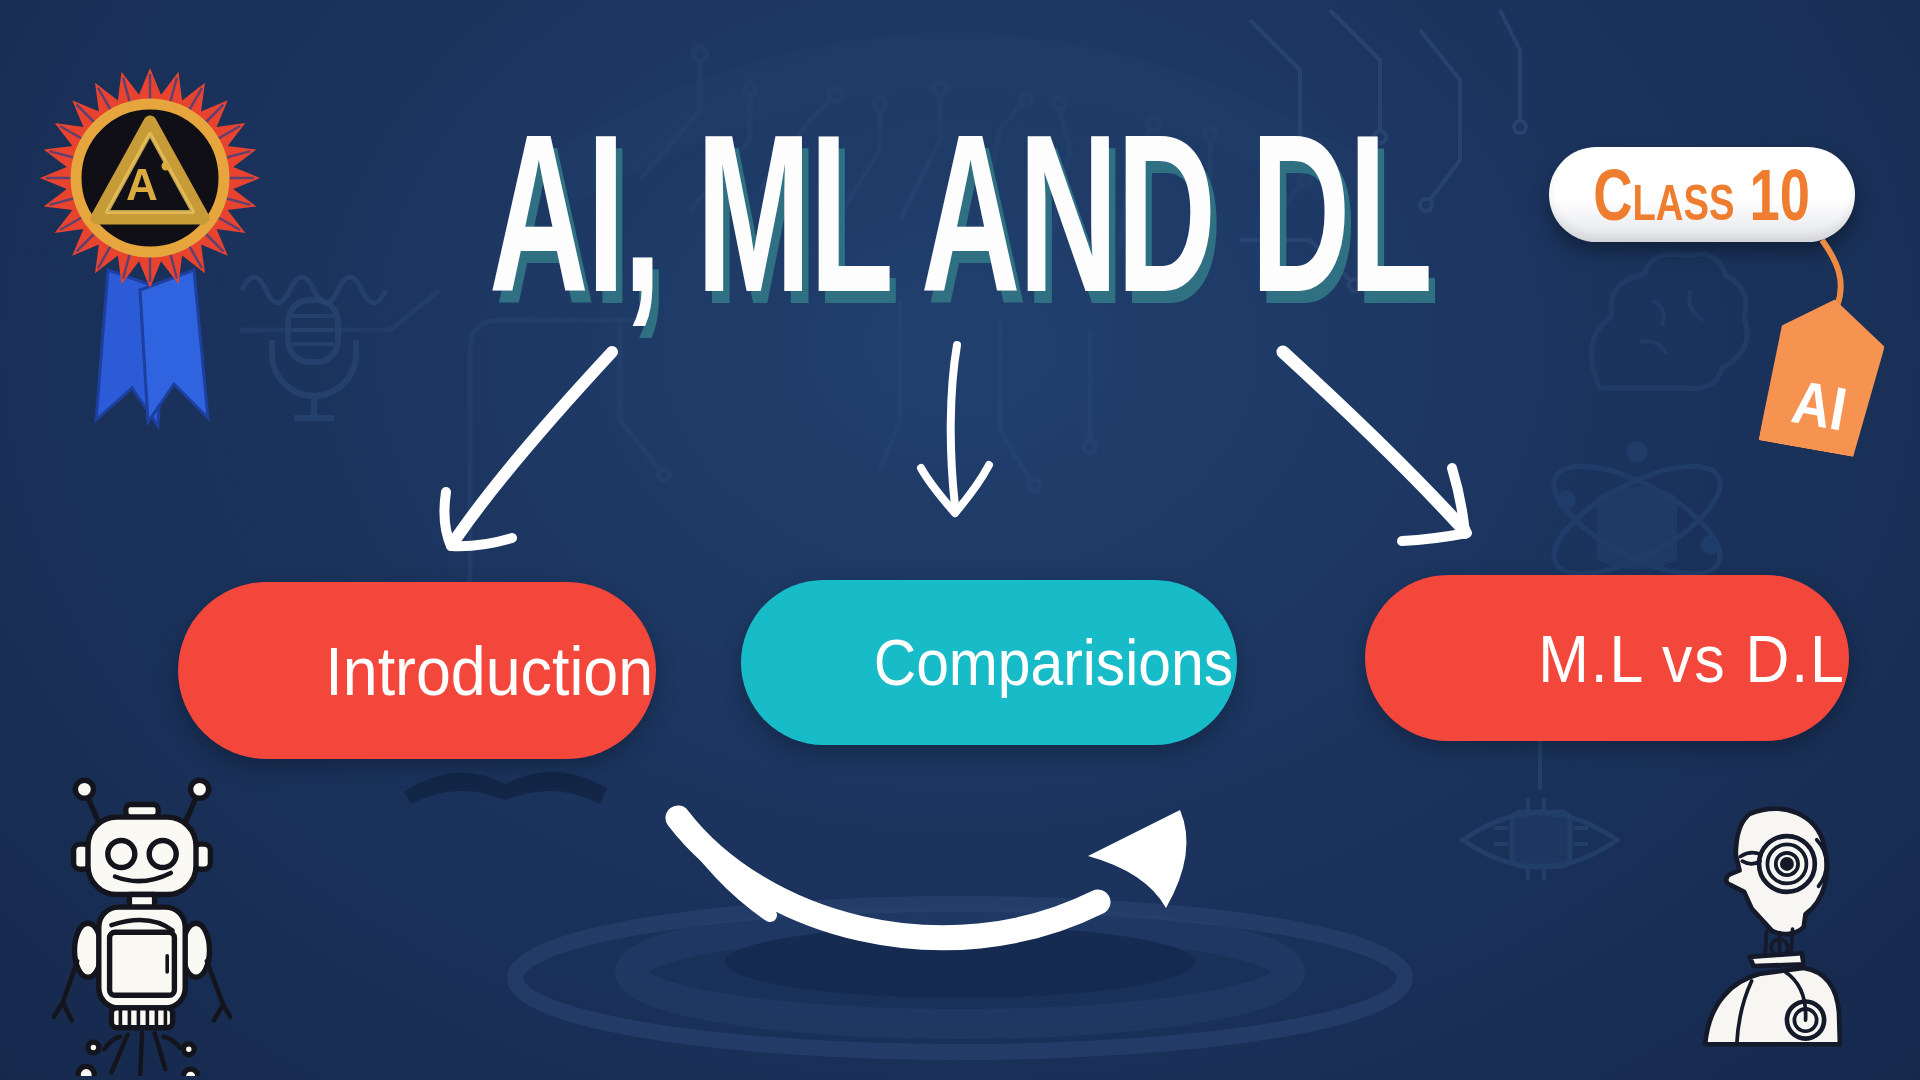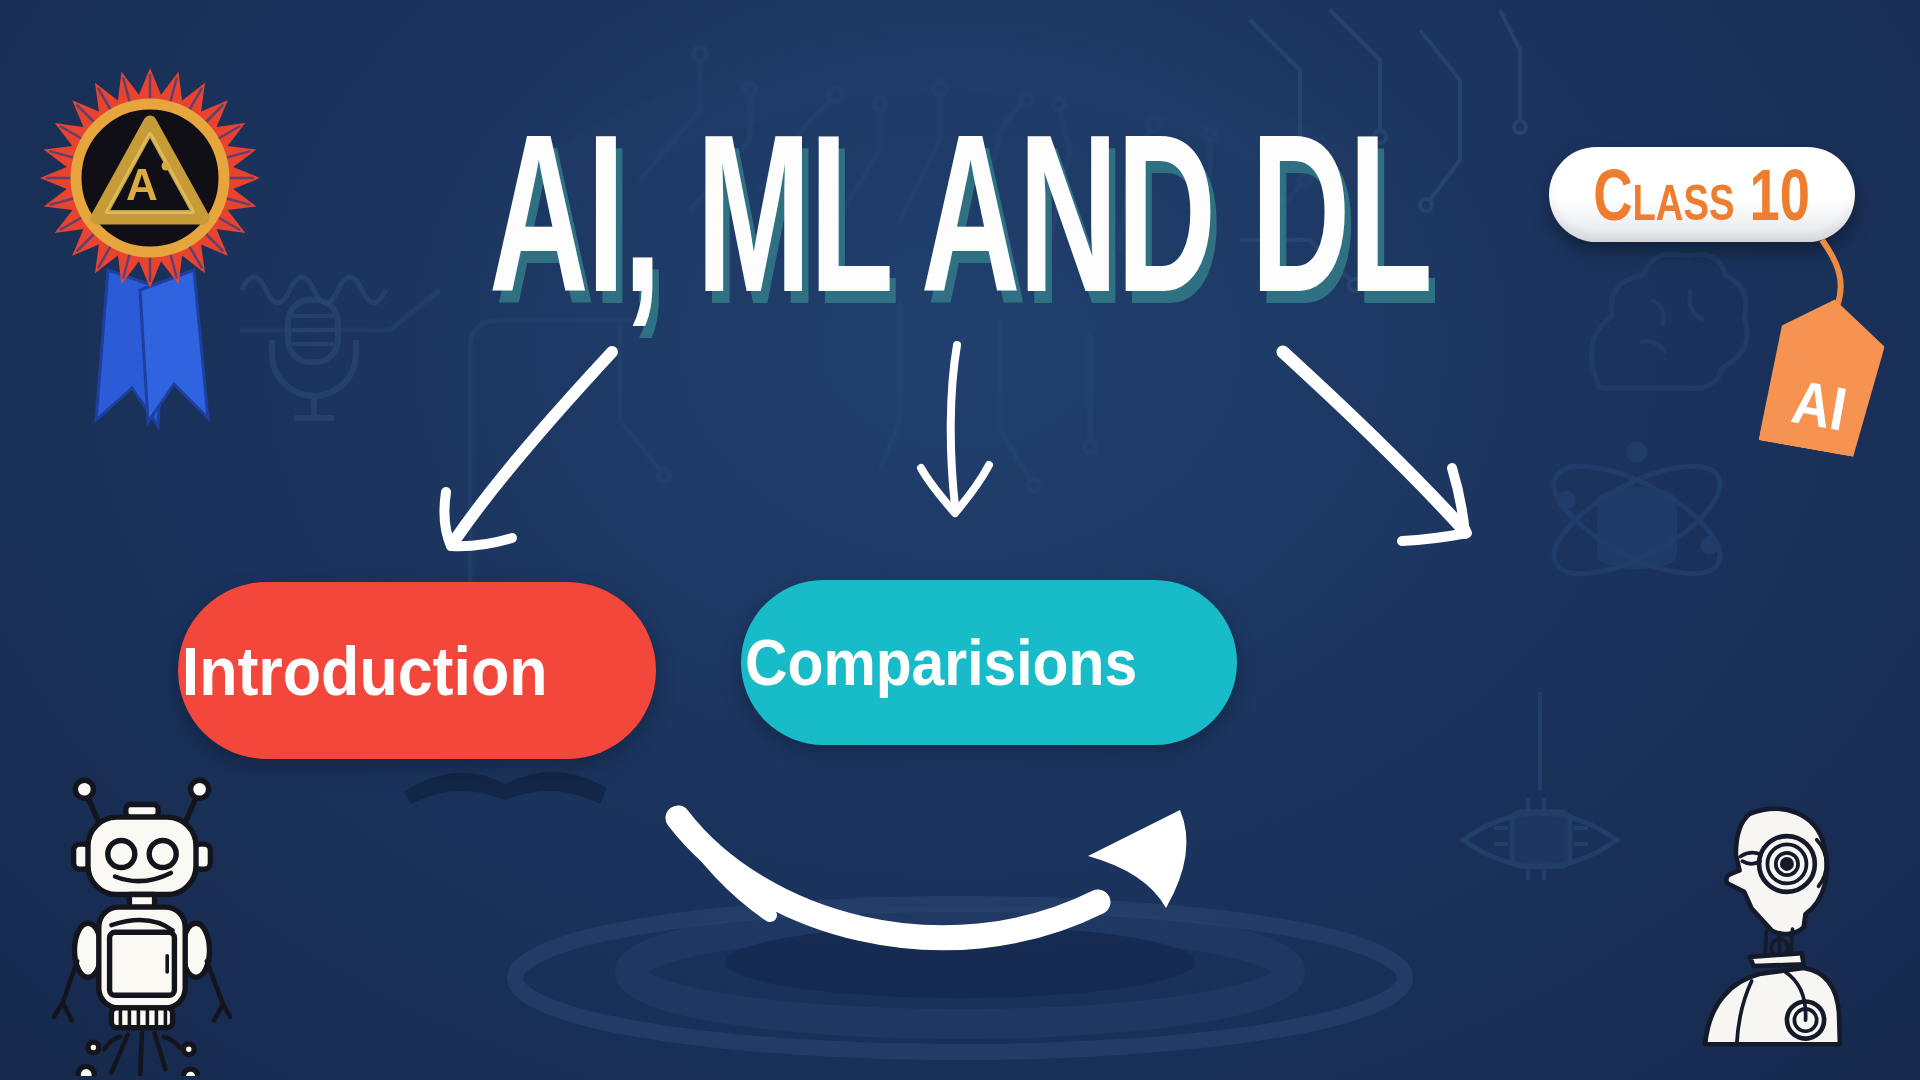--- a/index.html
+++ b/index.html
@@ -36,22 +36,22 @@
   .ai-tag{
     position:absolute;left:1784px;top:300px;width:108px;height:152px;
     background:#f79351;transform:rotate(10deg);transform-origin:50% 0%;
     clip-path:polygon(47% 0%,100% 25%,89% 100%,0% 100%,3% 23%);
     display:flex;align-items:flex-end;justify-content:center;
   }
   .ai-tag span{font-weight:700;font-size:58px;color:#ffffff;margin-bottom:12px;transform:scale(0.92,1.05);}
 
   
   .pill{
-    position:absolute;display:flex;align-items:center;justify-content:flex-start;
-    color:#fff;font-weight:700;border-radius:90px;cursor:pointer;
+    position:absolute;display:flex;align-items:center;justify-content:flex-end;
+    color:#fff;font-weight:400;border-radius:90px;cursor:pointer;
   }
   .pill-red{background:#f4473c;box-shadow:0 8px 20px rgba(0,0,0,.25);}
   .pill-teal{background:#18bcc9;box-shadow:0 8px 20px rgba(0,0,0,.25);}
   .pill-intro{left:178px;top:582px;width:478px;height:177px;font-size:64px;}
   .pill-comp{left:741px;top:580px;width:496px;height:165px;font-size:60px;}
   .pill-mldl{left:1365px;top:575px;width:484px;height:166px;font-size:62px;letter-spacing:2px;}
   .pill span{transform:scale(0.98,1.08);}
 
   .robot-left{position:absolute;left:52px;top:776px;width:180px;height:300px;}
   .android-right{position:absolute;left:1694px;top:798px;width:158px;height:262px;}
@@ -211,20 +211,23 @@
       </g>
     </g>
   </svg>
 
   <div class="pill pill-red pill-intro">
     <span>Introduction</span>
   </div>
   <div class="pill pill-teal pill-comp">
     <span>Comparisions</span>
   </div>
+  <div class="pill pill-red pill-mldl">
+    <span>M.L vs D.L</span>
+  </div>
 
   <svg class="robot-left" viewBox="0 0 200 330">
     <g stroke="#14151c" stroke-width="6" fill="#fbf9f4" stroke-linecap="round" stroke-linejoin="round">
       <path d="M52,50 L38,18" fill="none"></path>
         <circle cx="36" cy="13" r="10"></circle>
       <path d="M148,50 L162,18" fill="none"></path>
         <circle cx="164" cy="13" r="10"></circle>
       <rect x="82" y="30" width="36" height="14" rx="5"></rect>
       <rect x="24" y="74" width="18" height="28" rx="7"></rect>
       <rect x="158" y="74" width="18" height="28" rx="7"></rect>

